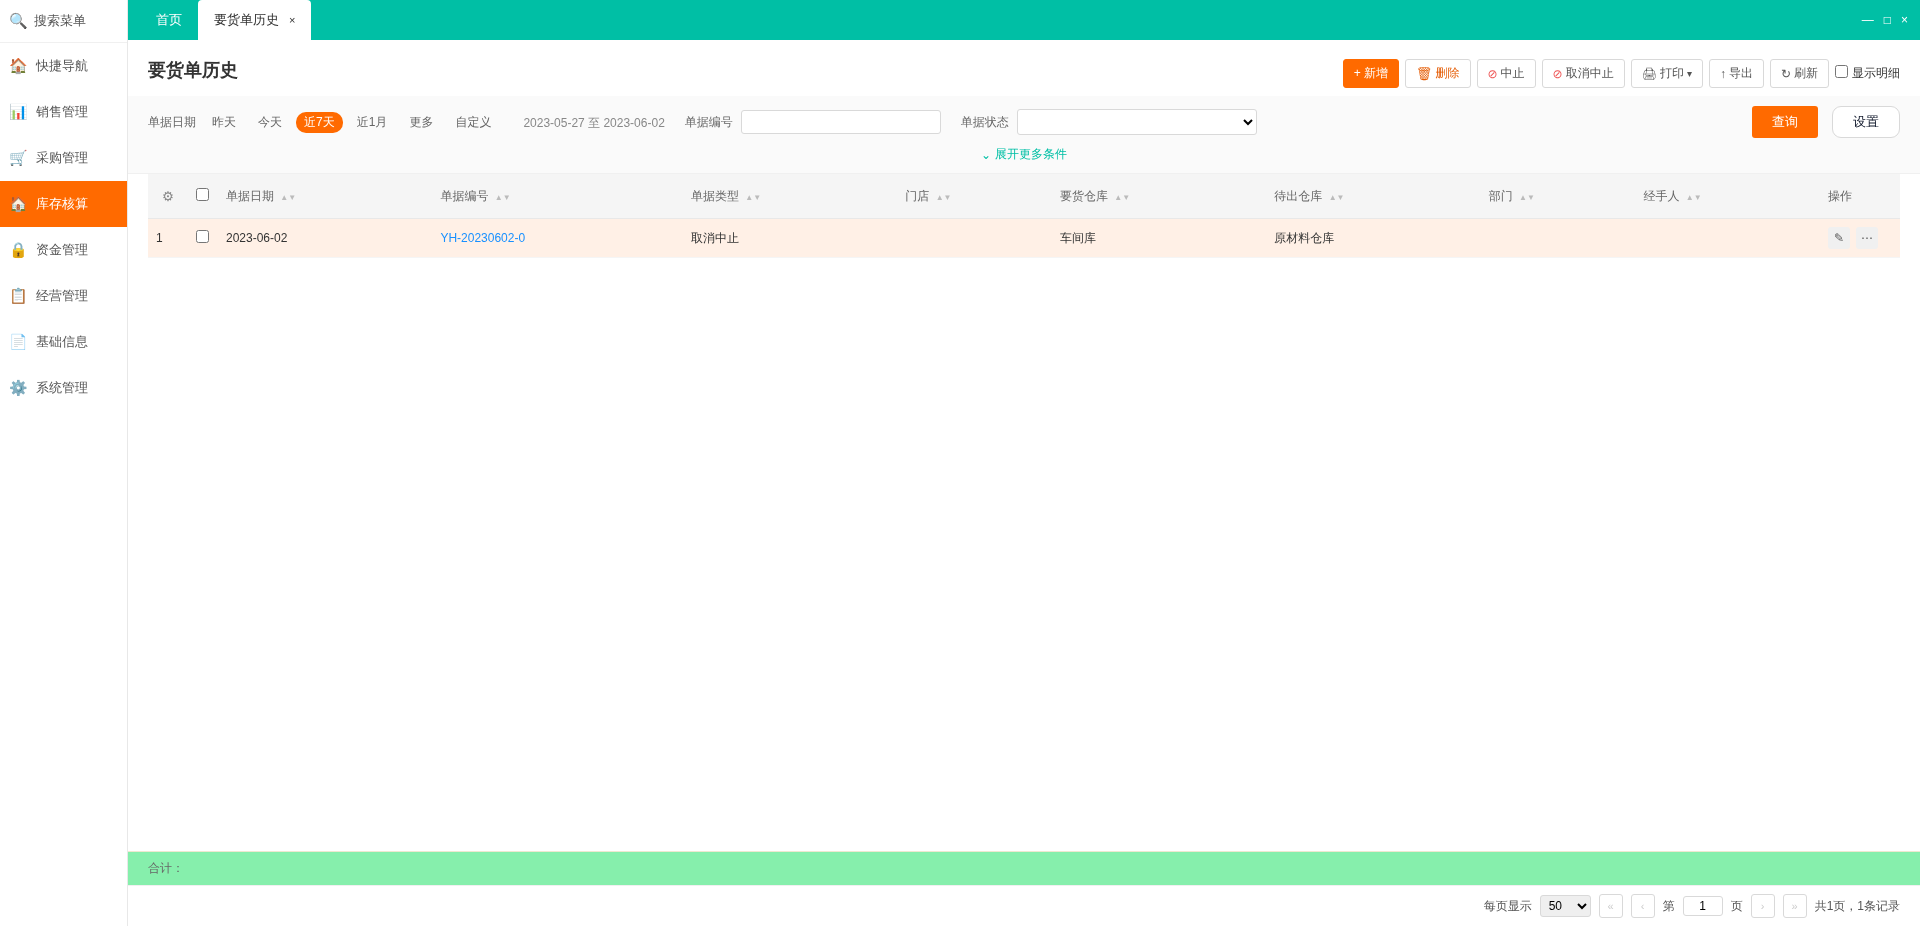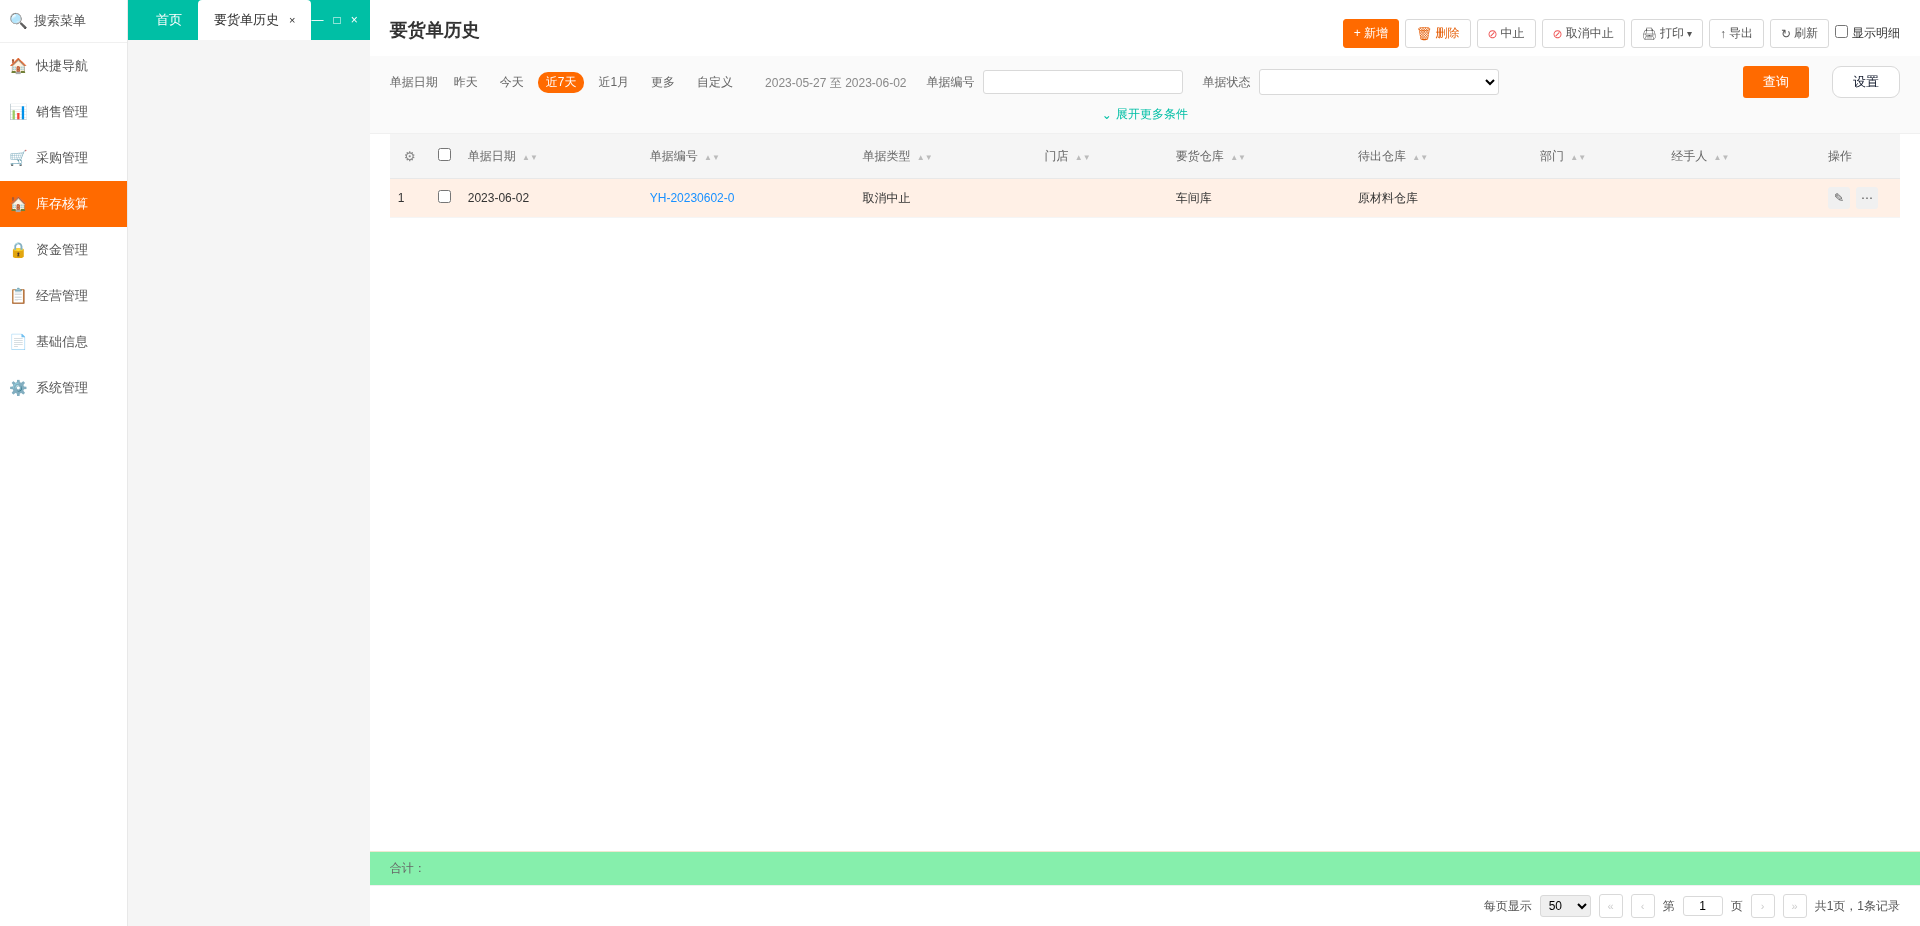--- a/index.html
+++ b/index.html
@@ -6,21 +6,21 @@
     body { font-family: "Microsoft YaHei", "PingFang SC", sans-serif; font-size: 13px; background: #f5f5f5; color: #333; width: 1920px; height: 926px; overflow: hidden; display: flex; }
 
     
     .sidebar { width: 128px; background: #fff; border-right: 1px solid #e8e8e8; display: flex; flex-direction: column; height: 926px; flex-shrink: 0; }
     .sidebar-search { padding: 12px 10px; display: flex; align-items: center; gap: 6px; cursor: pointer; color: #555; border-bottom: 1px solid #f0f0f0; }
     .sidebar-item { padding: 14px 10px; display: flex; align-items: center; gap: 8px; cursor: pointer; color: #555; font-size: 13px; }
     .sidebar-item.active { background: #ff6a00; color: #fff; }
     .sidebar-icon { width: 18px; height: 18px; display: flex; align-items: center; justify-content: center; font-size: 15px; }
 
     
-    .main { flex: 1; display: flex; flex-direction: row; height: 926px; overflow: hidden; }
+    .main { flex: 1; display: flex; flex-direction: column; height: 926px; overflow: hidden; }
     .topbar { height: 40px; background: #00bfa5; display: flex; align-items: center; padding: 0 12px; gap: 0; }
     .topbar-tab { height: 40px; padding: 0 16px; display: flex; align-items: center; gap: 6px; cursor: pointer; color: #fff; font-size: 13px; }
     .topbar-tab.home { background: transparent; }
     .topbar-tab.active { background: #fff; color: #333; border-radius: 4px 4px 0 0; }
     .topbar-tab .close-btn { margin-left: 4px; font-size: 11px; cursor: pointer; }
     .topbar-right { margin-left: auto; display: flex; align-items: center; gap: 10px; color: #fff; font-size: 12px; }
     .topbar-right span { cursor: pointer; }
 
     
     .content { flex: 1; background: #fff; padding: 0; display: flex; flex-direction: column; overflow: hidden; }
@@ -189,21 +189,21 @@
           <input class="filter-input" type="text" style="">
         </div>
 
         <div class="filter-item">
           <span class="filter-label">单据状态</span>
           <select class="filter-select" style="width:240px;">
             <option value=""></option>
           </select>
         </div>
 
-        <div style="display:flex; gap:23px; margin-left:auto;">
+        <div style="display:flex; gap:14px; margin-left:auto;">
           <button style="background:#ff6a00;color:#fff;border:none;border-radius:3px;padding:6px 20px;font-size:13px;cursor:pointer;">查询</button>
           <button style="background:#fff;color:#0f172a;border:1px solid #d9d9d9;border-radius:9px;padding:6px 20px;font-size:13px;cursor:pointer;">设置</button>
         </div>
       </div>
 
       <div class="expand-more">
         <span>⌄</span>
         <span>展开更多条件</span>
       </div>
     </div>

